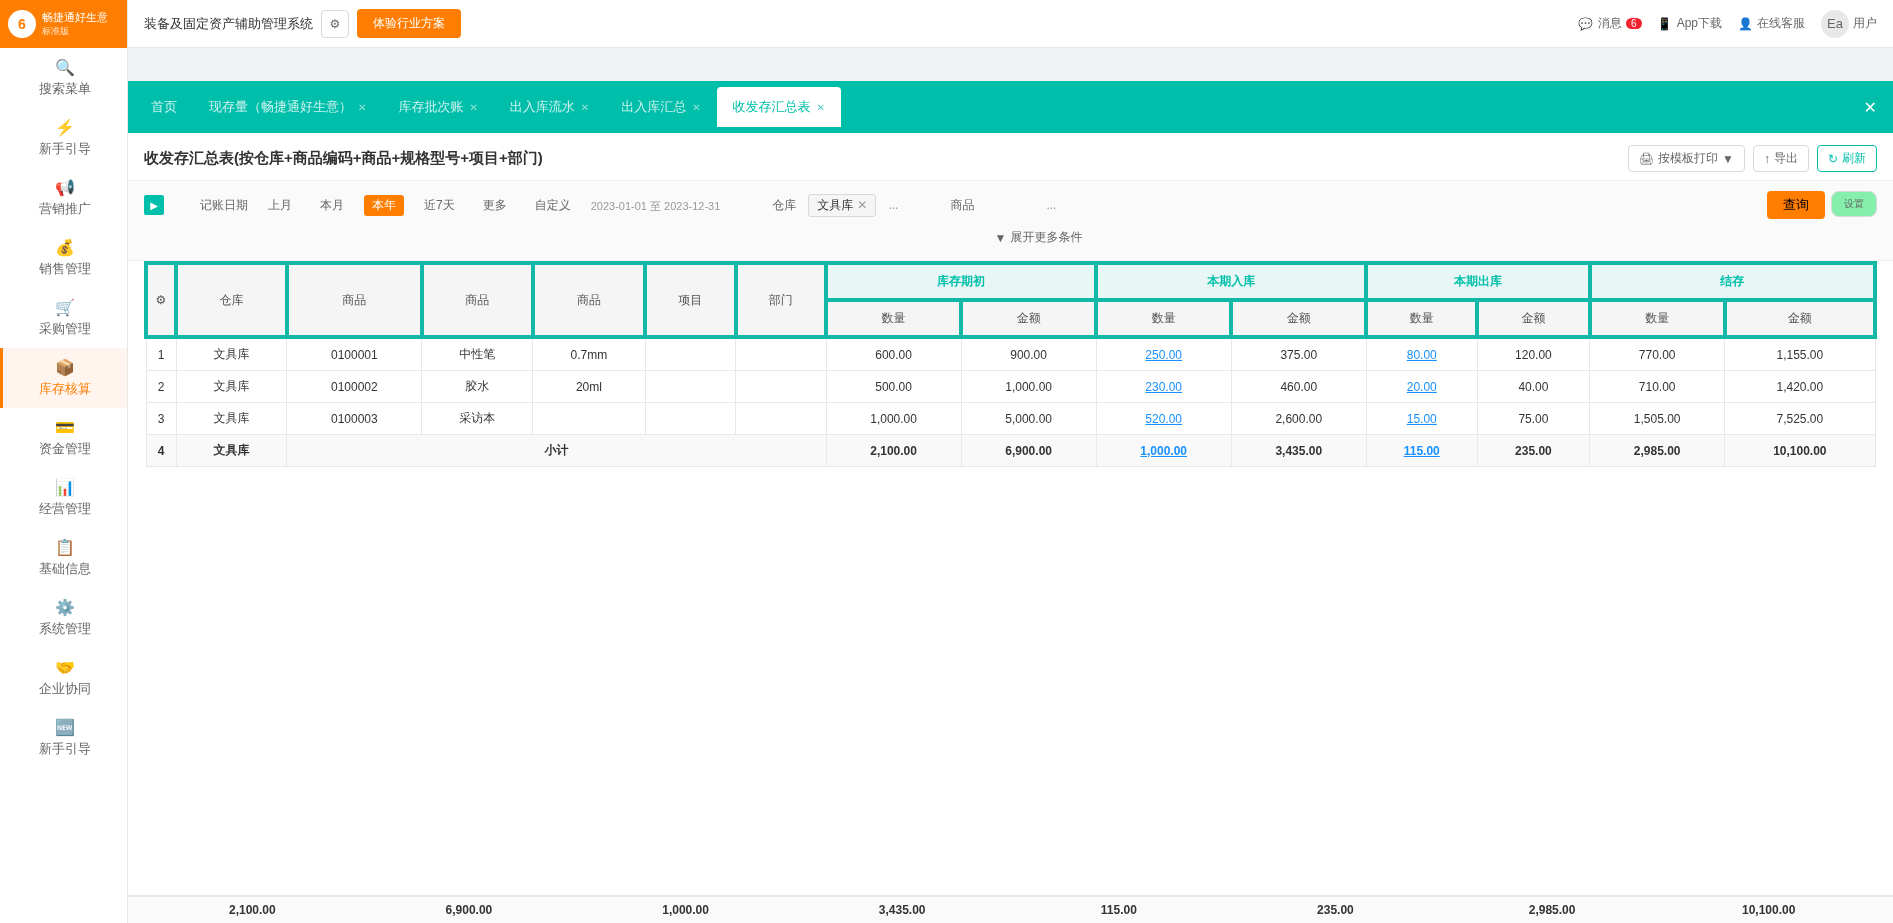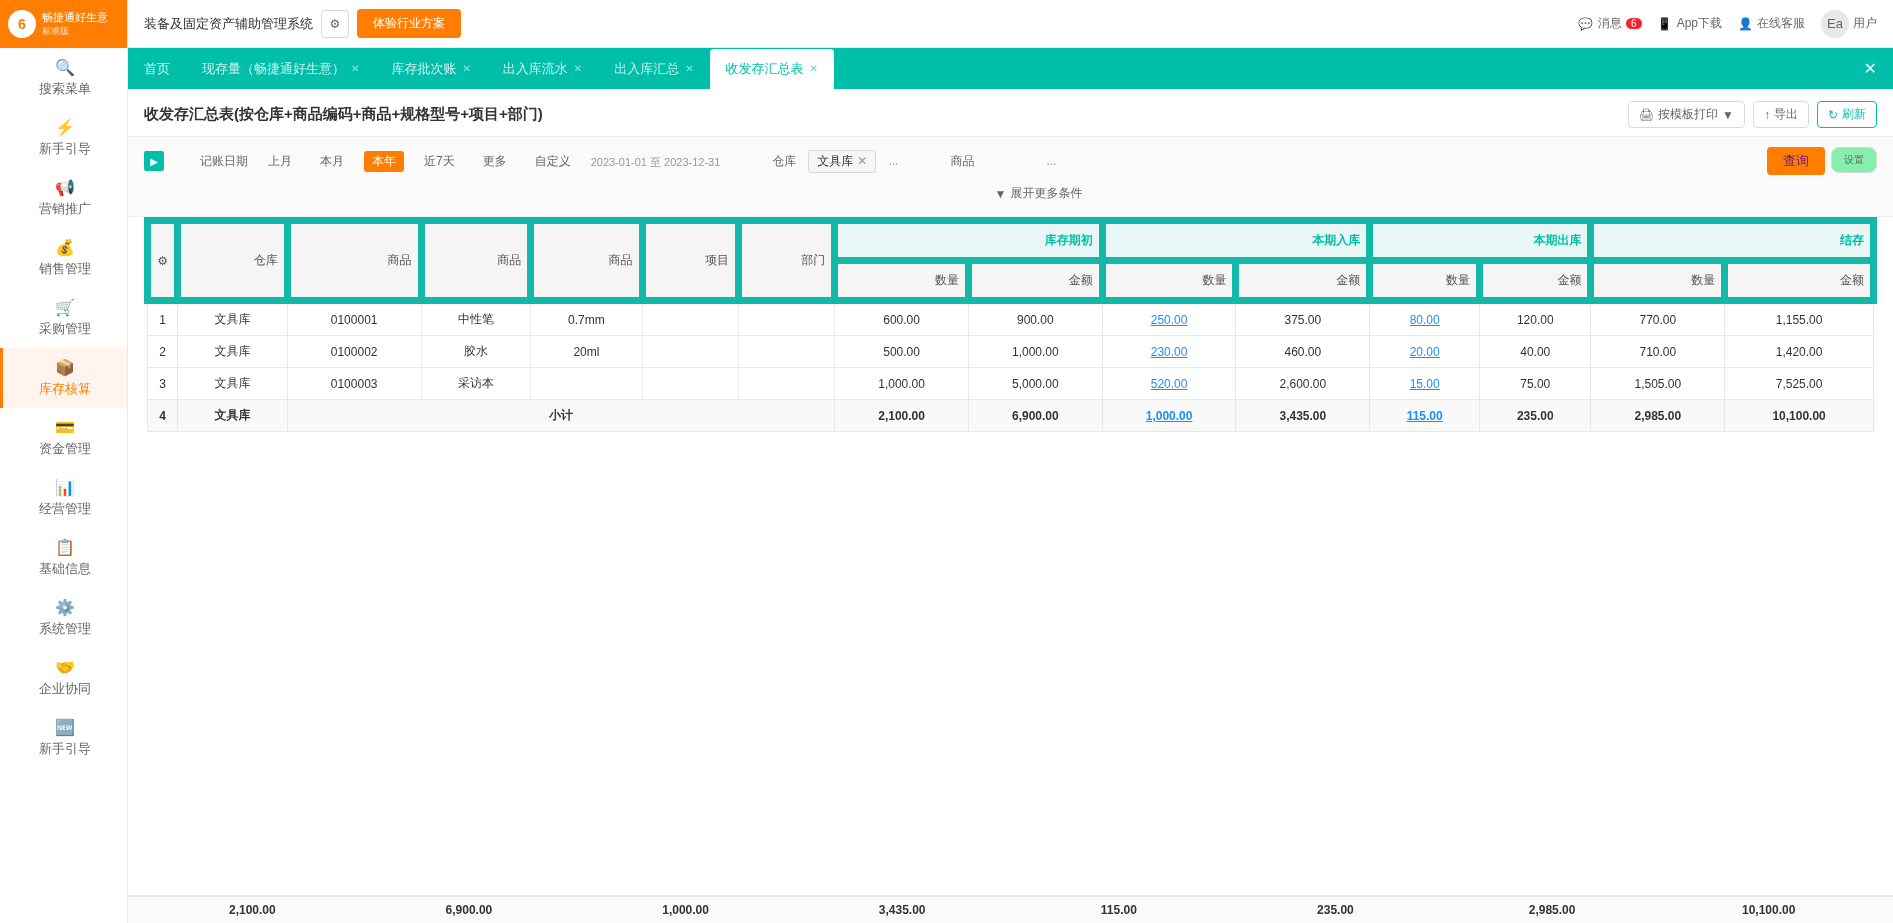--- a/index.html
+++ b/index.html
@@ -24,21 +24,21 @@
     .top-header-left { display: flex; align-items: center; gap: 8px; }
     .system-title { font-size: 13px; color: #333; }
     .header-settings-btn { width: 28px; height: 28px; border: 1px solid #d9d9d9; border-radius: 4px; display: flex; align-items: center; justify-content: center; cursor: pointer; color: #666; }
     .trial-btn { background: #ff7d00; color: #fff; border: none; padding: 6px 16px; border-radius: 4px; cursor: pointer; font-size: 12px; }
     .top-header-right { display: flex; align-items: center; gap: 16px; color: #666; font-size: 12px; }
     .header-right-item { display: flex; align-items: center; gap: 4px; cursor: pointer; }
     .badge { background: #f5222d; color: #fff; border-radius: 10px; padding: 0 4px; font-size: 10px; min-width: 16px; text-align: center; }
     .user-avatar { width: 28px; height: 28px; background: #e8e8e8; border-radius: 50%; display: flex; align-items: center; justify-content: center; font-size: 13px; color: #666; }
 
     
-    .tab-bar { background: #00bfaa; display: flex; align-items: center; height: 41px; flex-shrink: 0; padding-left: 0; }
+    .tab-bar { background: #00bfaa; display: flex; align-items: center; height: 52px; flex-shrink: 0; padding-left: 7px; margin-top: 33px; }
     .tab-item { padding: 0 16px; height: 40px; display: flex; align-items: center; gap: 6px; cursor: pointer; color: rgba(255,255,255,0.8); font-size: 13px; white-space: nowrap; }
     .tab-item.active { background: #fff; color: #00bfaa; border-radius: 4px 4px 0 0; }
     .tab-close { font-size: 10px; opacity: 0.7; }
     .tab-bar-close { margin-left: auto; padding: 0 16px; color: #fff; cursor: pointer; font-size: 16px; }
 
     
     .content { flex: 1; background: #fff; overflow: auto; padding: 0; display: flex; flex-direction: column; }
 
     
     .page-header { padding: 12px 16px 8px; border-bottom: 1px solid #f0f0f0; display: flex; align-items: center; justify-content: space-between; }
@@ -52,30 +52,30 @@
     .filter-label { color: #666; font-size: 12px; white-space: nowrap; }
     .date-shortcuts { display: flex; gap: 12px; align-items: center; }
     .date-btn { padding: 2px 8px; border-radius: 3px; cursor: pointer; font-size: 12px; color: #666; background: transparent; border: none; }
     .date-btn.active { background: #ff7d00; color: #fff; border-radius: 3px; }
     .date-range { font-size: 11px; color: #999; margin-top: 2px; }
     .filter-tag-group { display: flex; align-items: center; gap: 6px; }
     .filter-tag { background: #f5f5f5; border: 1px solid #d9d9d9; border-radius: 3px; padding: 2px 8px; display: flex; align-items: center; gap: 4px; font-size: 12px; }
     .filter-tag-remove { cursor: pointer; color: #999; }
     .filter-ellipsis { color: #999; cursor: pointer; }
     .expand-btn { display: flex; align-items: center; gap: 4px; color: #666; cursor: pointer; font-size: 12px; }
-    .query-btn { background: #ff7d00; color: #701a75; border: none; padding: 5px 16px; border-radius: 4px; cursor: pointer; font-size: 13px; }
+    .query-btn { background: #ff7d00; color: #000000; border: none; padding: 5px 16px; border-radius: 4px; cursor: pointer; font-size: 13px; }
     .set-btn { background: #86efac; color: #666; border: 1px solid #d9d9d9; padding: 5px 12px; border-radius: 8px; cursor: pointer; font-size: 10px; }
     .filter-right { display: flex; flex-direction: column; gap: 4px; align-items: flex-end; }
     .filter-collapse-row { display: flex; align-items: center; justify-content: center; padding: 4px; }
     .collapse-arrow { width: 20px; height: 20px; background: #00bfaa; display: flex; align-items: center; justify-content: center; color: #fff; border-radius: 2px; cursor: pointer; font-size: 10px; }
 
     
     .table-wrapper { flex: 1; overflow: auto; padding: 0 16px; }
     table { width: 100%; border-collapse: collapse; font-size: 12px; }
-    thead th { background: #f5f5f5; padding: 8px 6px; text-align: right; border: 7px solid #14b8a6; font-weight: normal; color: #555; white-space: nowrap; }
+    thead th { background: #f5f5f5; padding: 8px 6px; text-align: center; border: 4px solid #14b8a6; font-weight: normal; color: #555; white-space: nowrap; }
     thead th.group-header { background: #e8f7f5; color: #00bfaa; font-weight: bold; }
     tbody td { padding: 7px 6px; border: 1px solid #e8e8e8; text-align: center; color: #333; }
     tbody tr.subtotal td { font-weight: bold; background: #f9f9f9; }
     .underline { text-decoration: underline; color: #1890ff; cursor: pointer; }
 
     .filter-main-row { display: flex; align-items: flex-start; gap: 0; }
     .filter-arrow-col { display: flex; align-items: center; padding-right: 8px; padding-top: 4px; }
     .filter-fields { flex: 1; display: flex; flex-direction: column; gap: 6px; margin-left: 28px; }
     .filter-row-1, .filter-row-2 { display: flex; align-items: center; gap: 12px; }
   </style>

